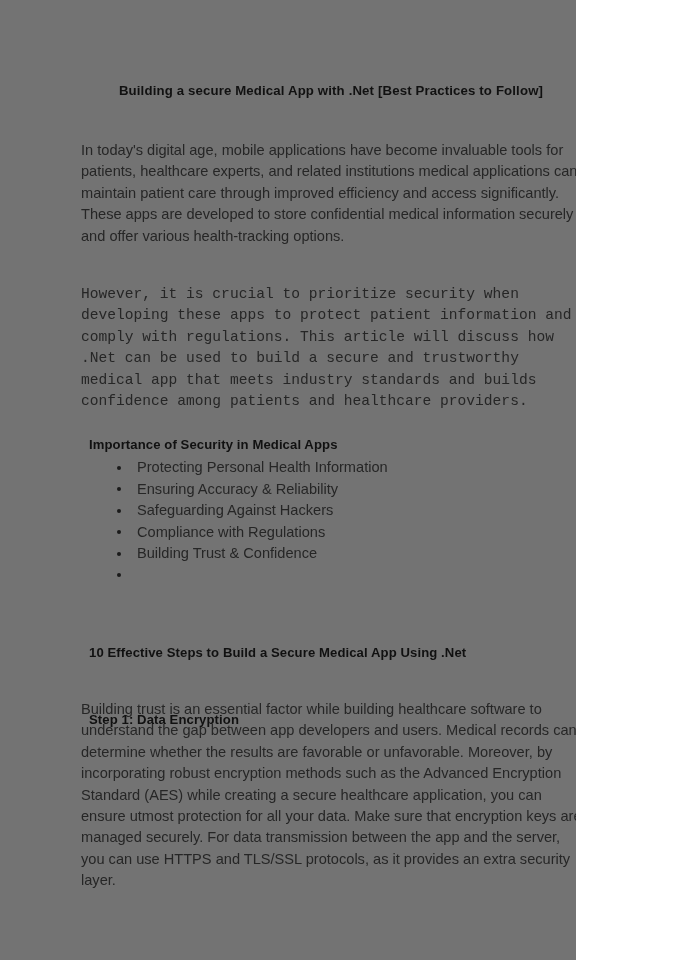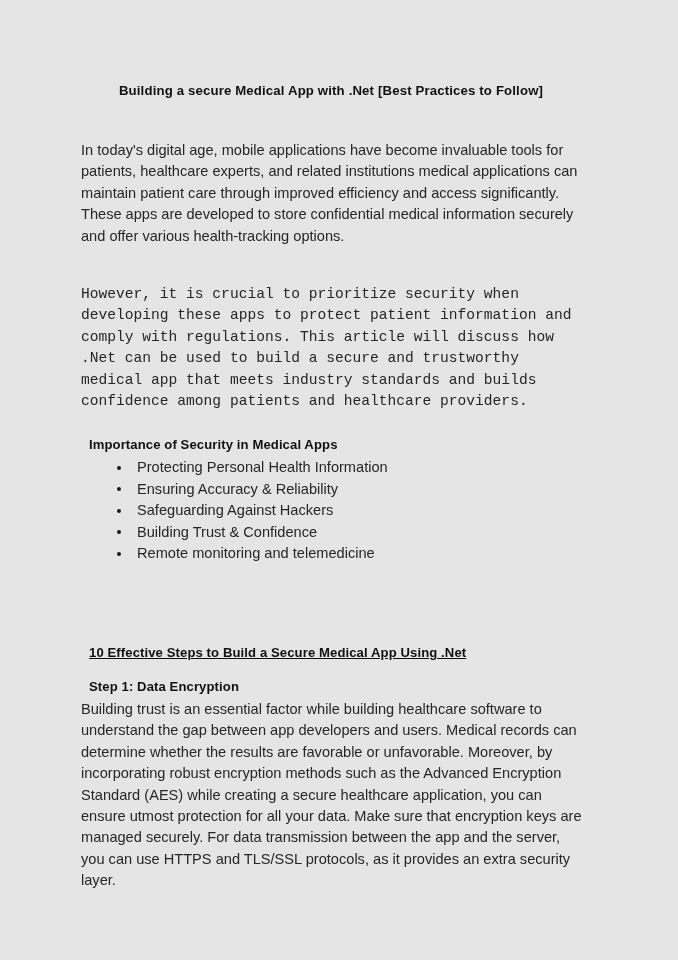--- a/index.html
+++ b/index.html
@@ -9,23 +9,23 @@
   }
   body {
     width: 678px;
     height: 960px;
     font-family: "Liberation Sans", sans-serif;
     color: #1a1a1a;
     -webkit-font-smoothing: antialiased;
   }
   .page {
     position: relative;
-    width: 678px;
+    width: 576px;
     height: 960px;
-    background: #e5e5e5;
+    background: #737373;
     overflow: hidden;
     box-sizing: border-box;
   }
   .content {
     position: absolute;
     left: 81px;
     top: 0;
     width: 500px;
   }
   .doc-title {
@@ -59,22 +59,22 @@
     position: absolute;
     left: 0;
     font-size: 13.1px;
     font-weight: bold;
     letter-spacing: 0.1px;
     margin: 8px;
     color: #111111;
     white-space: nowrap;
   }
   .heading-importance { top: 429px; }
-  .heading-steps { top: 637px; text-decoration: underline; }
-  .heading-step1  { top: 671px; }
+  .heading-steps { top: 637px; }
+  .heading-step1  { top: 704px; }
 
   .bullet-list {
     position: absolute;
     left: 13px;
     top: 457px;
     margin: 0;
     padding: 0;
     list-style: none;
     width: 460px;
   }
@@ -121,25 +121,28 @@
       <li>
         <span class="bullet-dot"></span>
         <span>Ensuring Accuracy &amp; Reliability</span>
       </li>
       <li>
         <span class="bullet-dot"></span>
         <span>Safeguarding Against Hackers</span>
       </li>
       <li>
         <span class="bullet-dot"></span>
+        <span>Compliance with Regulations</span>
+      </li>
+      <li>
+        <span class="bullet-dot"></span>
         <span>Building Trust &amp; Confidence</span>
       </li>
       <li>
         <span class="bullet-dot"></span>
-        <span>Remote monitoring and telemedicine</span>
       </li>
     </ul>
 
     <h2 class="section-heading heading-steps">10 Effective Steps to Build a Secure Medical App Using .Net</h2>
 
     <h3 class="section-heading heading-step1">Step 1: Data Encryption</h3>
 
     <p class="para para-3">Building trust is an essential factor while building healthcare software to understand the gap between app developers and users. Medical records can determine whether the results are favorable or unfavorable. Moreover, by incorporating robust encryption methods such as the Advanced Encryption Standard (AES) while creating a secure healthcare application, you can ensure utmost protection for all your data. Make sure that encryption keys are managed securely. For data transmission between the app and the server, you can use HTTPS and TLS/SSL protocols, as it provides an extra security layer.</p>
 
   </div>

